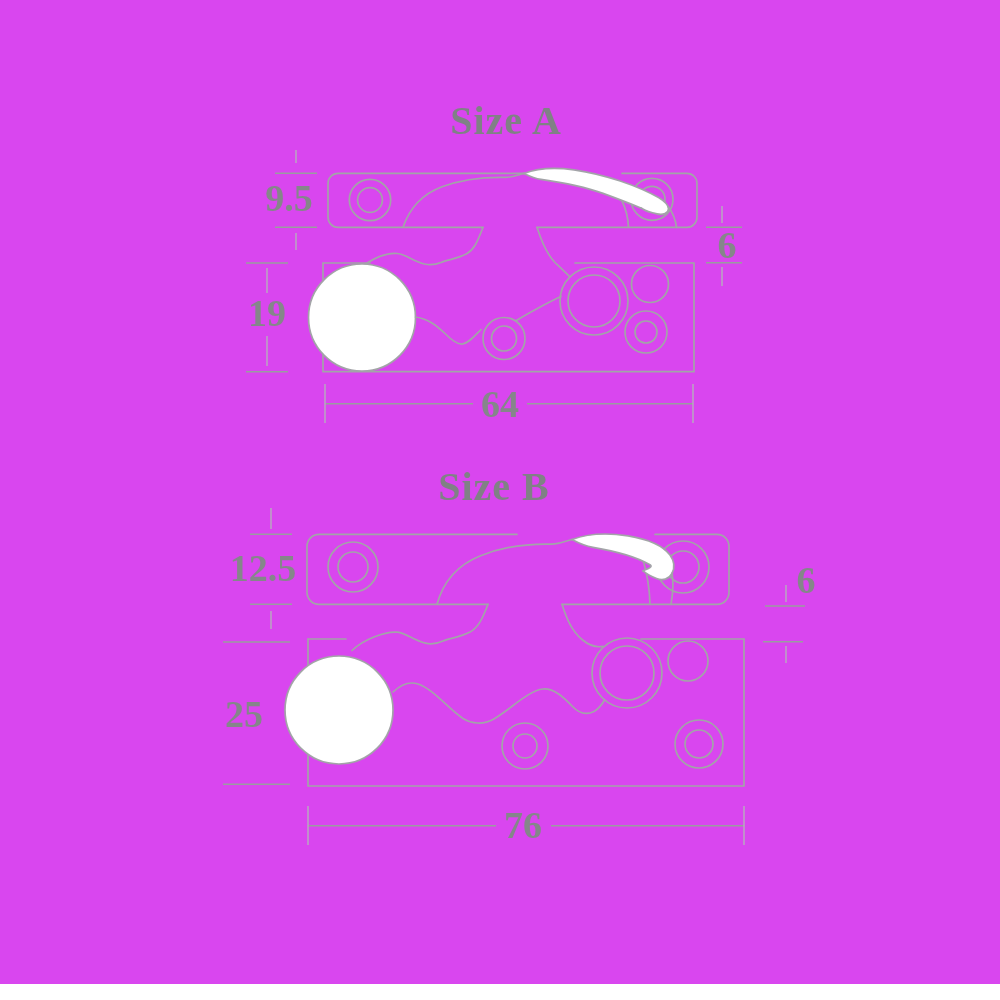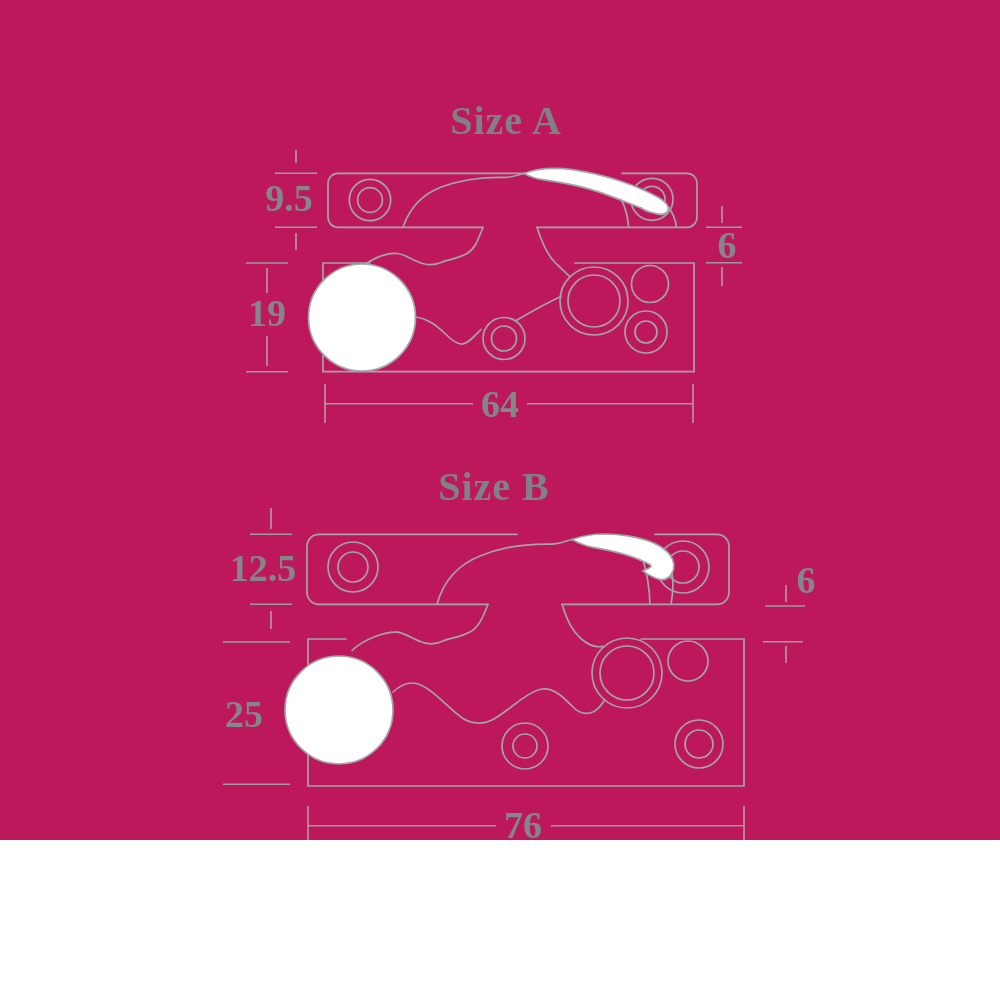--- a/index.html
+++ b/index.html
@@ -1,16 +1,16 @@
 <!DOCTYPE html>
 <html><head>
 <meta charset="utf-8">
 <style>
   html,body{margin:0;padding:0;background:#ffffff;}
-  .canvas{position:relative;width:1000px;height:840px;background:#be185d;overflow:hidden;
+  .canvas{position:relative;width:1000px;height:984px;background:#d946ef;overflow:hidden;
           font-family:"Liberation Serif","DejaVu Serif",serif;}
   svg{position:absolute;left:0;top:0;}
   .outline{fill:none;stroke:#a3a4a8;stroke-width:1.7;stroke-linecap:round;}
   .outline-fill{fill:#ffffff;stroke:#a3a4a8;stroke-width:1.7;}
   .whitefill{fill:#ffffff;stroke:none;}
   .dimline{fill:none;stroke:#9b9ca0;stroke-width:1.4;}
   .extline{fill:none;stroke:#b4b5b9;stroke-width:1.3;}
   .title-text{font-family:"Liberation Serif","DejaVu Serif",serif;font-weight:700;font-size:40px;
               fill:#808185;letter-spacing:1px;}
   .dim-text{font-family:"Liberation Serif","DejaVu Serif",serif;font-weight:700;font-size:38px;

